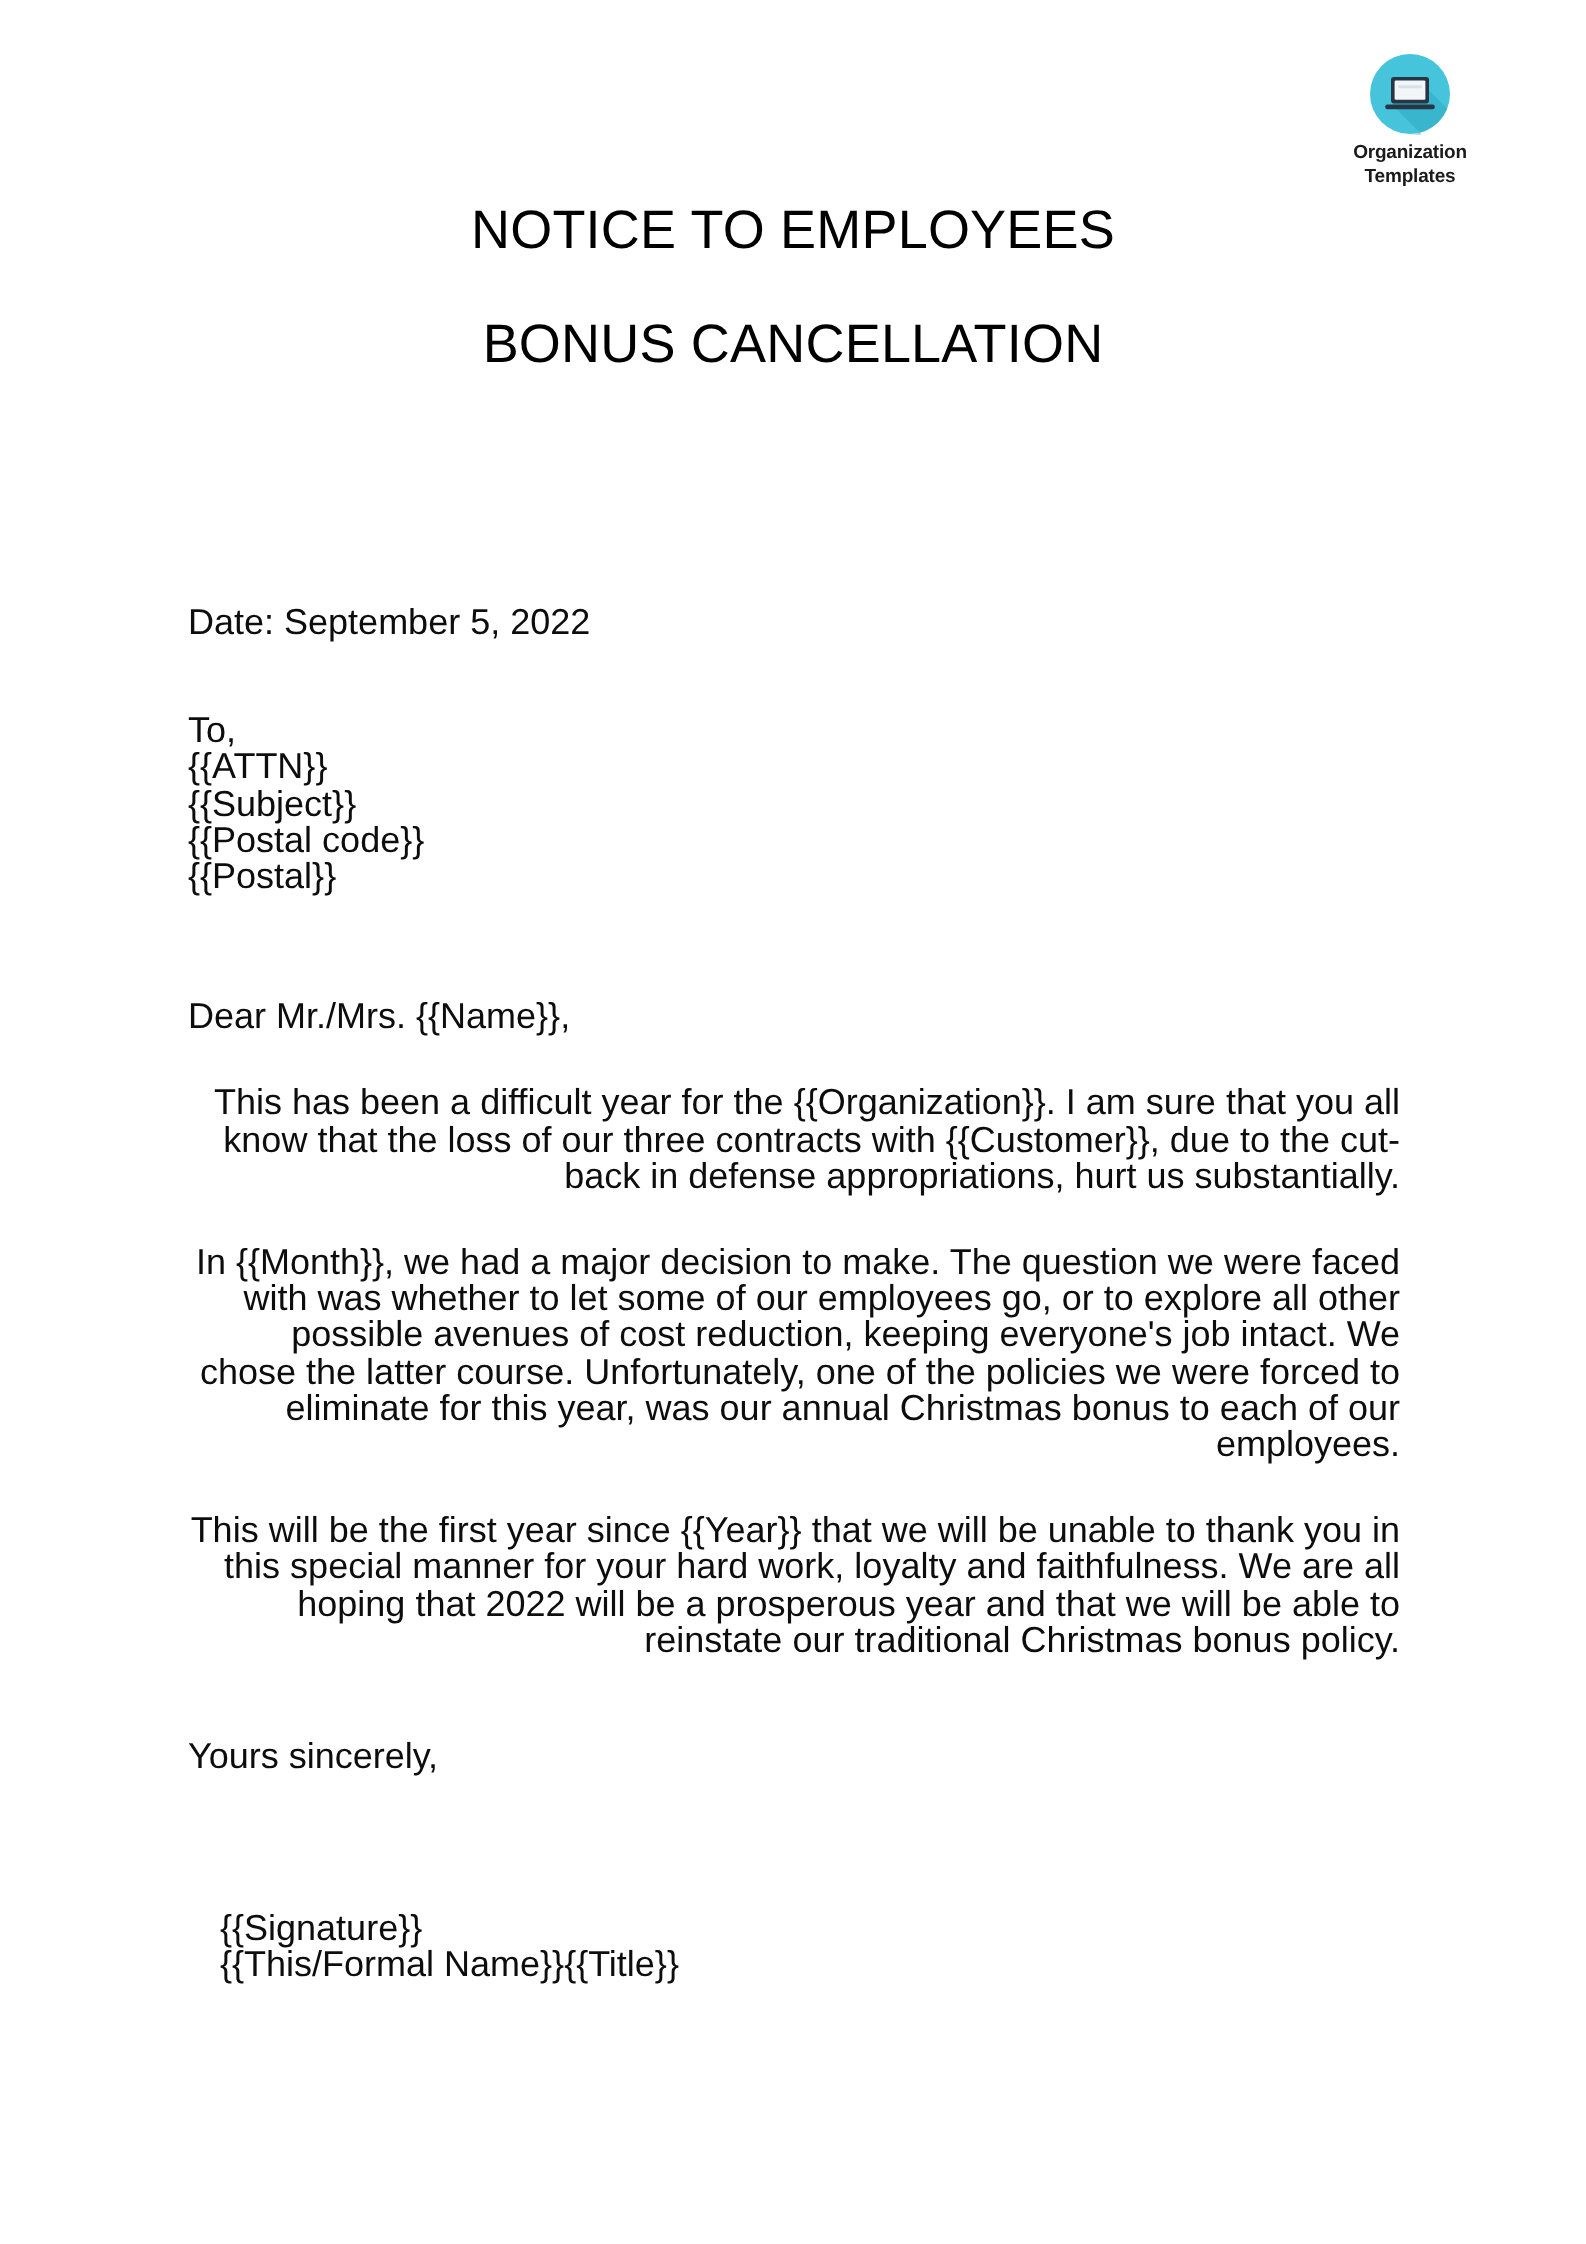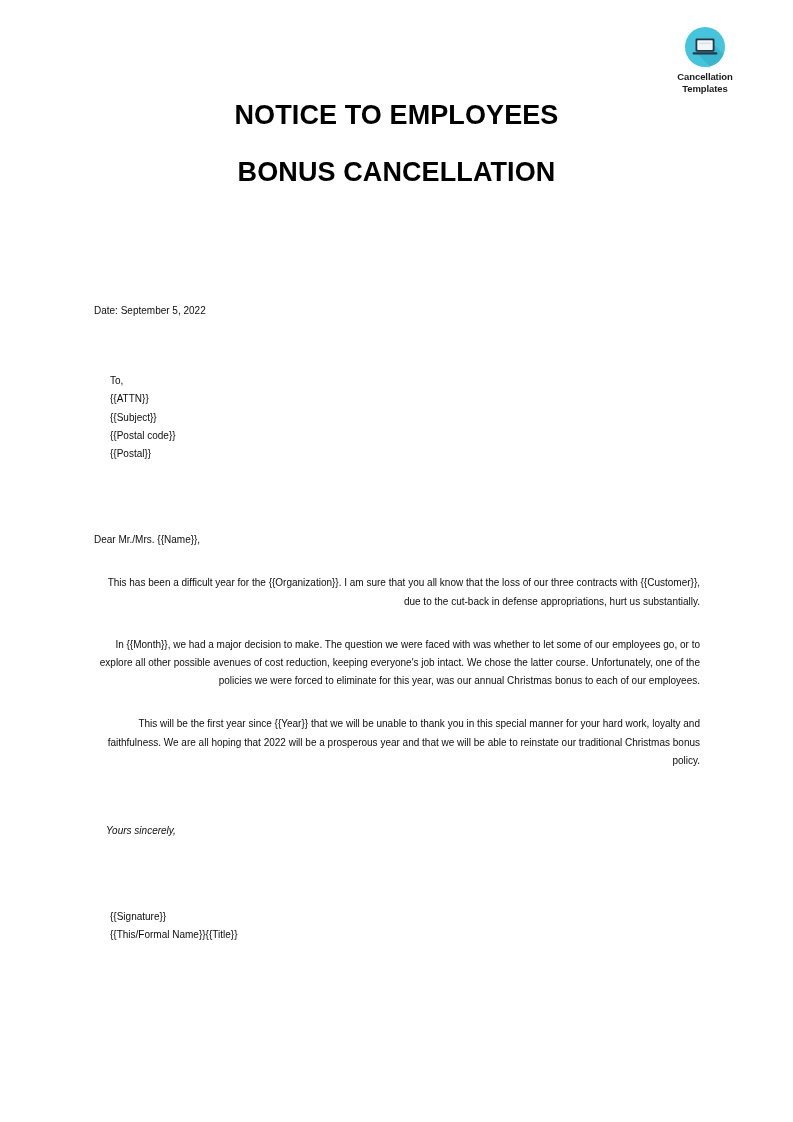--- a/index.html
+++ b/index.html
@@ -48,63 +48,62 @@
   
   .title-block {
     position: absolute;
     top: 98px;
     left: 0;
     width: 793px;
     text-align: center;
   }
   .doc-title {
     font-size: 27px;
-    font-weight: bold;
+    font-weight: normal;
     line-height: 34px;
     letter-spacing: 0.1px;
   }
   .doc-title.second {
     margin-top: 23px;
   }
 
   
   .letter {
     position: absolute;
     top: 302px;
     left: 94px;
     width: 606px;
-    font-size: 10px;
+    font-size: 18px;
     line-height: 18.2px;
     color: #0d0d0d;
   }
   .letter .date-line { margin: 0; }
   .letter .addr {
-    margin: 16px;
+    margin: 0;
     padding-top: 36px;
   }
   .letter .addr div { line-height: 18.2px; }
   .letter .subject {
     margin: 0;
     padding-top: 36px;
     font-weight: bold;
   }
   .letter .subject .sub-label { margin-right: 6px; }
   .letter .salutation {
     margin: 0;
     padding-top: 52px;
   }
   .letter .para {
     margin: 0;
     padding-top: 25px;
     text-align: right;
   }
   .letter .closing {
-    margin: 12px;
+    margin: 0;
     padding-top: 40px;
-    font-style: italic;
   }
   .letter .signature {
     margin: 16px;
     padding-top: 52px;
   }
   .letter .signature div { line-height: 18.2px; }
 </style>
 </head>
 <body>
 
@@ -115,21 +114,21 @@
       <svg width="42" height="42" viewBox="0 0 42 42" aria-hidden="true">
         <circle cx="21" cy="21" r="20" fill="#45c4dc"></circle>
         <path d="M21 41a20 20 0 0 0 18.6-12.7L26.8 15.5 12 26.4 26.9 41.3A20 20 0 0 1 21 41Z" fill="#2ba6bd" opacity="0.45"></path>
         <rect x="11.5" y="12.5" width="19" height="13.2" rx="1.4" fill="#263645"></rect>
         <rect x="13.3" y="14.3" width="15.4" height="9.6" rx="0.6" fill="#f2f6f8"></rect>
         <rect x="15.1" y="16.6" width="11.8" height="1.5" fill="#d7e2e8"></rect>
         <rect x="8.6" y="26.2" width="24.8" height="2.4" rx="1.1" fill="#263645"></rect>
       </svg>
     </div>
     <div class="brand-text">
-      <div>Cancellation</div>
+      <div>Organization</div>
       <div>Templates</div>
     </div>
   </div>
 
   <div class="title-block">
     <div class="doc-title">NOTICE TO EMPLOYEES</div>
     <div class="doc-title second">BONUS CANCELLATION</div>
   </div>
 
   <div class="letter">

